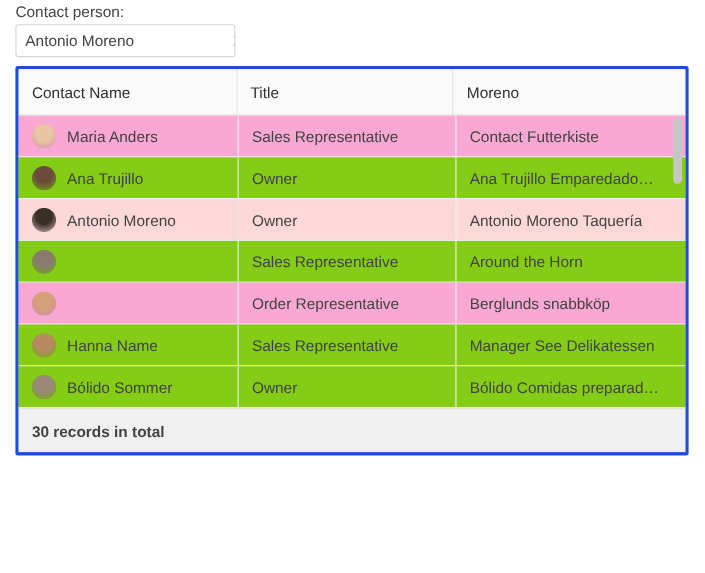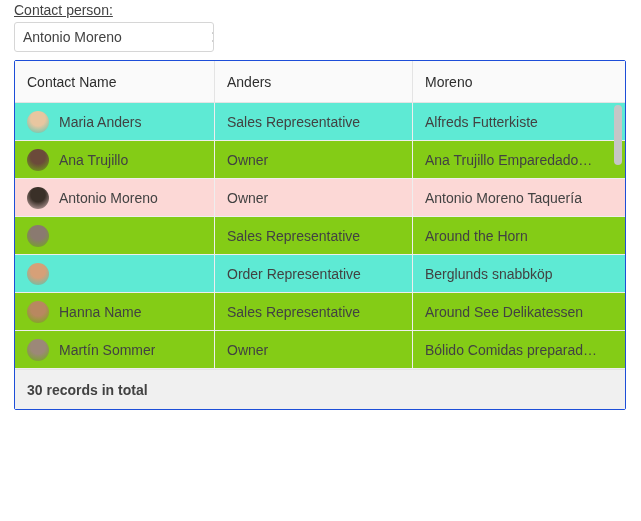--- a/index.html
+++ b/index.html
@@ -11,21 +11,20 @@
     color: #424242;
     background: #fff;
   }
   .wrap {
     padding: 2px 14px 14px 14px;
     width: 641px;
   }
   .field-label {
     font-size: 14px;
     margin-bottom: 4px;
-    text-decoration: underline;
   }
   .combo {
     display: flex;
     align-items: stretch;
     width: 200px;
     height: 30px;
     border: 1px solid #d6d6d6;
     border-radius: 3px;
     background: #fff;
     overflow: hidden;
@@ -42,21 +41,21 @@
   }
   .combo-clear {
     width: 24px;
     display: flex;
     align-items: center;
     justify-content: center;
     color: #8f8f8f;
     cursor: pointer;
   }
   .grid {
-    border: 1px solid #1d4ed8;
+    border: 3px solid #1d4ed8;
     border-radius: 2px;
     width: 612px;
     position: relative;
   }
   .grid-header {
     display: flex;
     background: #fafafa;
     border-bottom: 1px solid #e4e4e4;
     height: 42px;
     align-items: center;
@@ -93,21 +92,21 @@
     width: 8px;
     height: 60px;
     background: #c6c6c6;
     border-radius: 4px;
   }
   .row {
     display: flex;
     height: 38px;
     align-items: center;
     border-bottom: 1px solid #eee;
-    background: #5eead4;
+    background: #f9a8d4;
   }
   .row.alt { background: #84cc16; }
   .row.selected { background: #fcd8d6; }
   .row .col { border-right: 1px solid #eee; }
   .row .col3 { border-right: none; }
   .cell-name {
     display: flex;
     align-items: center;
     gap: 10px;
     overflow: hidden;
@@ -145,41 +144,41 @@
       <svg width="10" height="10" viewBox="0 0 10 10">
           <path d="M1 1 L9 9 M9 1 L1 9" stroke="#8f8f8f" stroke-width="1.4" stroke-linecap="round"></path>
         </svg>
     </div>
 
   </div>
 
   <div class="grid">
     <div class="grid-header">
       <div class="col col1 col-header">Contact Name</div>
-      <div class="col col2 col-header">Anders</div>
+      <div class="col col2 col-header">Title</div>
       <div class="col col3 col-header">Moreno</div>
       <div class="col-scroll"></div>
     </div>
 
     <div class="grid-body" id="grid-body">
       <div class="scroll-gutter">
         <div class="scroll-thumb"></div>
       </div>
     <div class="row">
           <div class="col col1">
             <div class="cell-name">
               <span class="avatar" style="background: radial-gradient(circle at 50% 35%, rgb(232, 198, 160) 0%, rgb(232, 198, 160) 40%, rgba(0, 0, 0, 0.15) 100%);"></span>
               <span>Maria Anders</span>
             </div>
           </div>
           <div class="col col2">
             <span class="cell-text">Sales Representative</span>
           </div>
           <div class="col col3">
-            <span class="cell-text">Alfreds Futterkiste</span>
+            <span class="cell-text">Contact Futterkiste</span>
           </div>
         </div>
         <div class="row alt">
           <div class="col col1">
             <div class="cell-name">
               <span class="avatar" style="background: radial-gradient(circle at 50% 35%, rgb(107, 74, 58) 0%, rgb(107, 74, 58) 40%, rgba(0, 0, 0, 0.15) 100%);"></span>
               <span>Ana Trujillo</span>
             </div>
           </div>
           <div class="col col2">
@@ -233,28 +232,28 @@
           <div class="col col1">
             <div class="cell-name">
               <span class="avatar" style="background: radial-gradient(circle at 50% 35%, rgb(184, 136, 96) 0%, rgb(184, 136, 96) 40%, rgba(0, 0, 0, 0.15) 100%);"></span>
               <span>Hanna Name</span>
             </div>
           </div>
           <div class="col col2">
             <span class="cell-text">Sales Representative</span>
           </div>
           <div class="col col3">
-            <span class="cell-text">Around See Delikatessen</span>
+            <span class="cell-text">Manager See Delikatessen</span>
           </div>
         </div>
         <div class="row alt">
           <div class="col col1">
             <div class="cell-name">
               <span class="avatar" style="background: radial-gradient(circle at 50% 35%, rgb(156, 136, 120) 0%, rgb(156, 136, 120) 40%, rgba(0, 0, 0, 0.15) 100%);"></span>
-              <span>Martín Sommer</span>
+              <span>Bólido Sommer</span>
             </div>
           </div>
           <div class="col col2">
             <span class="cell-text">Owner</span>
           </div>
           <div class="col col3">
             <span class="cell-text">Bólido Comidas preparad…</span>
           </div>
         </div>
       </div>

